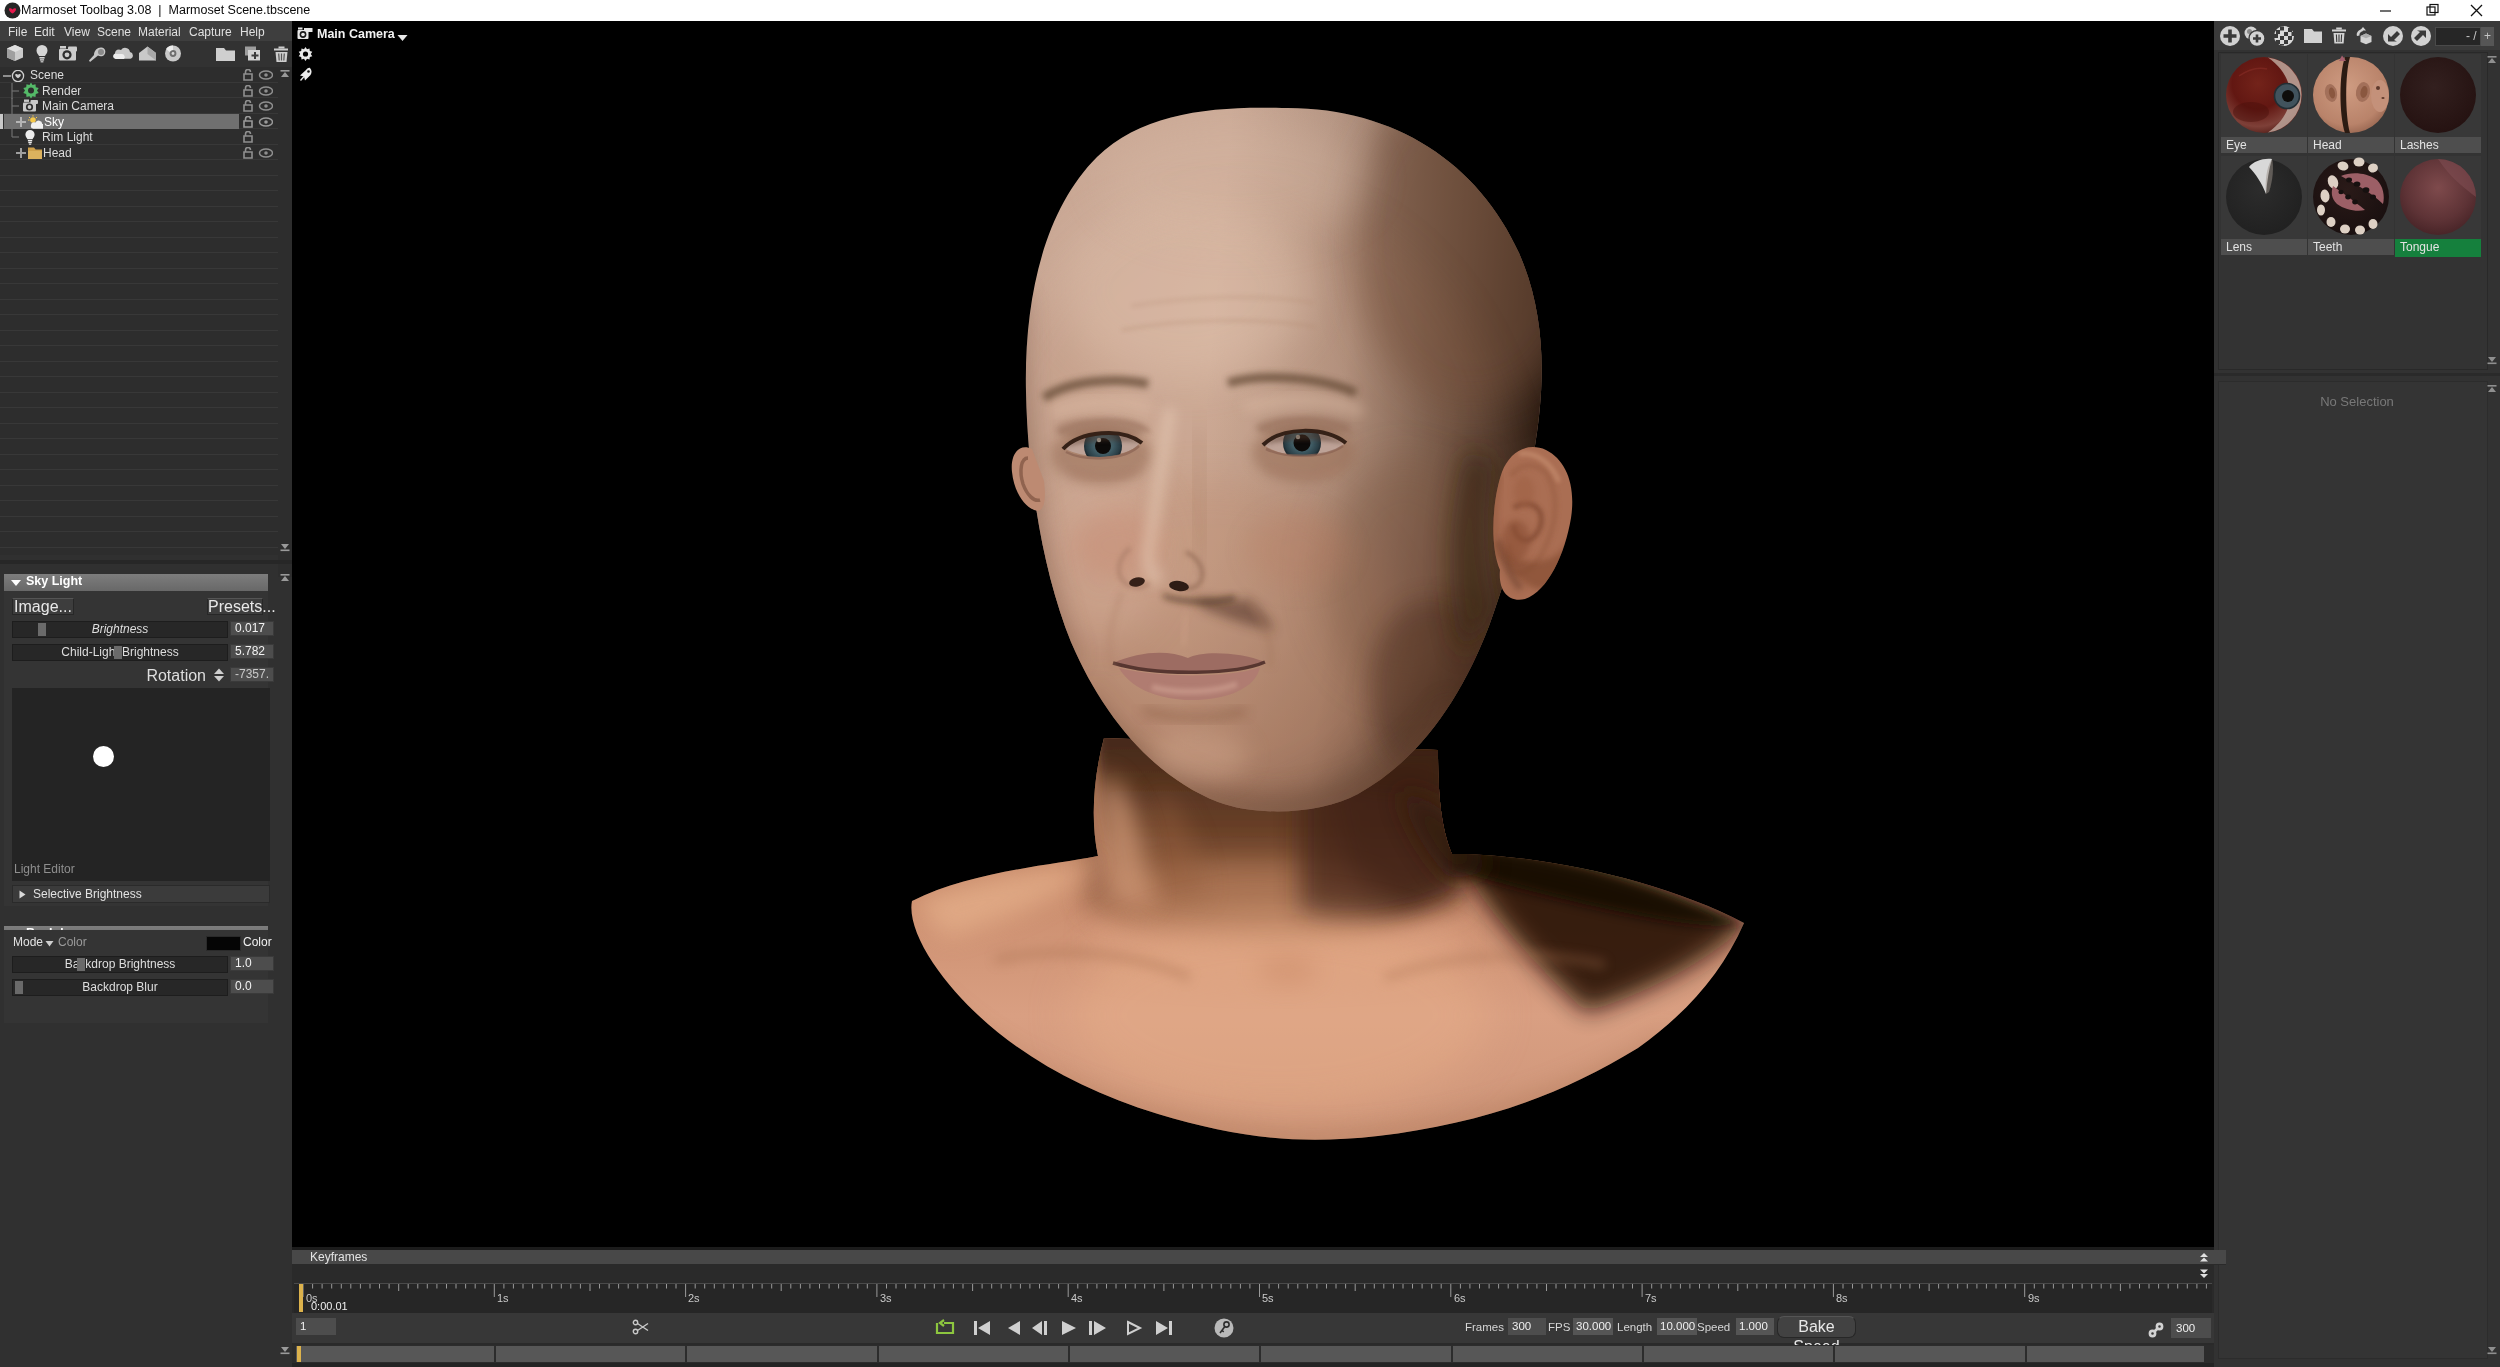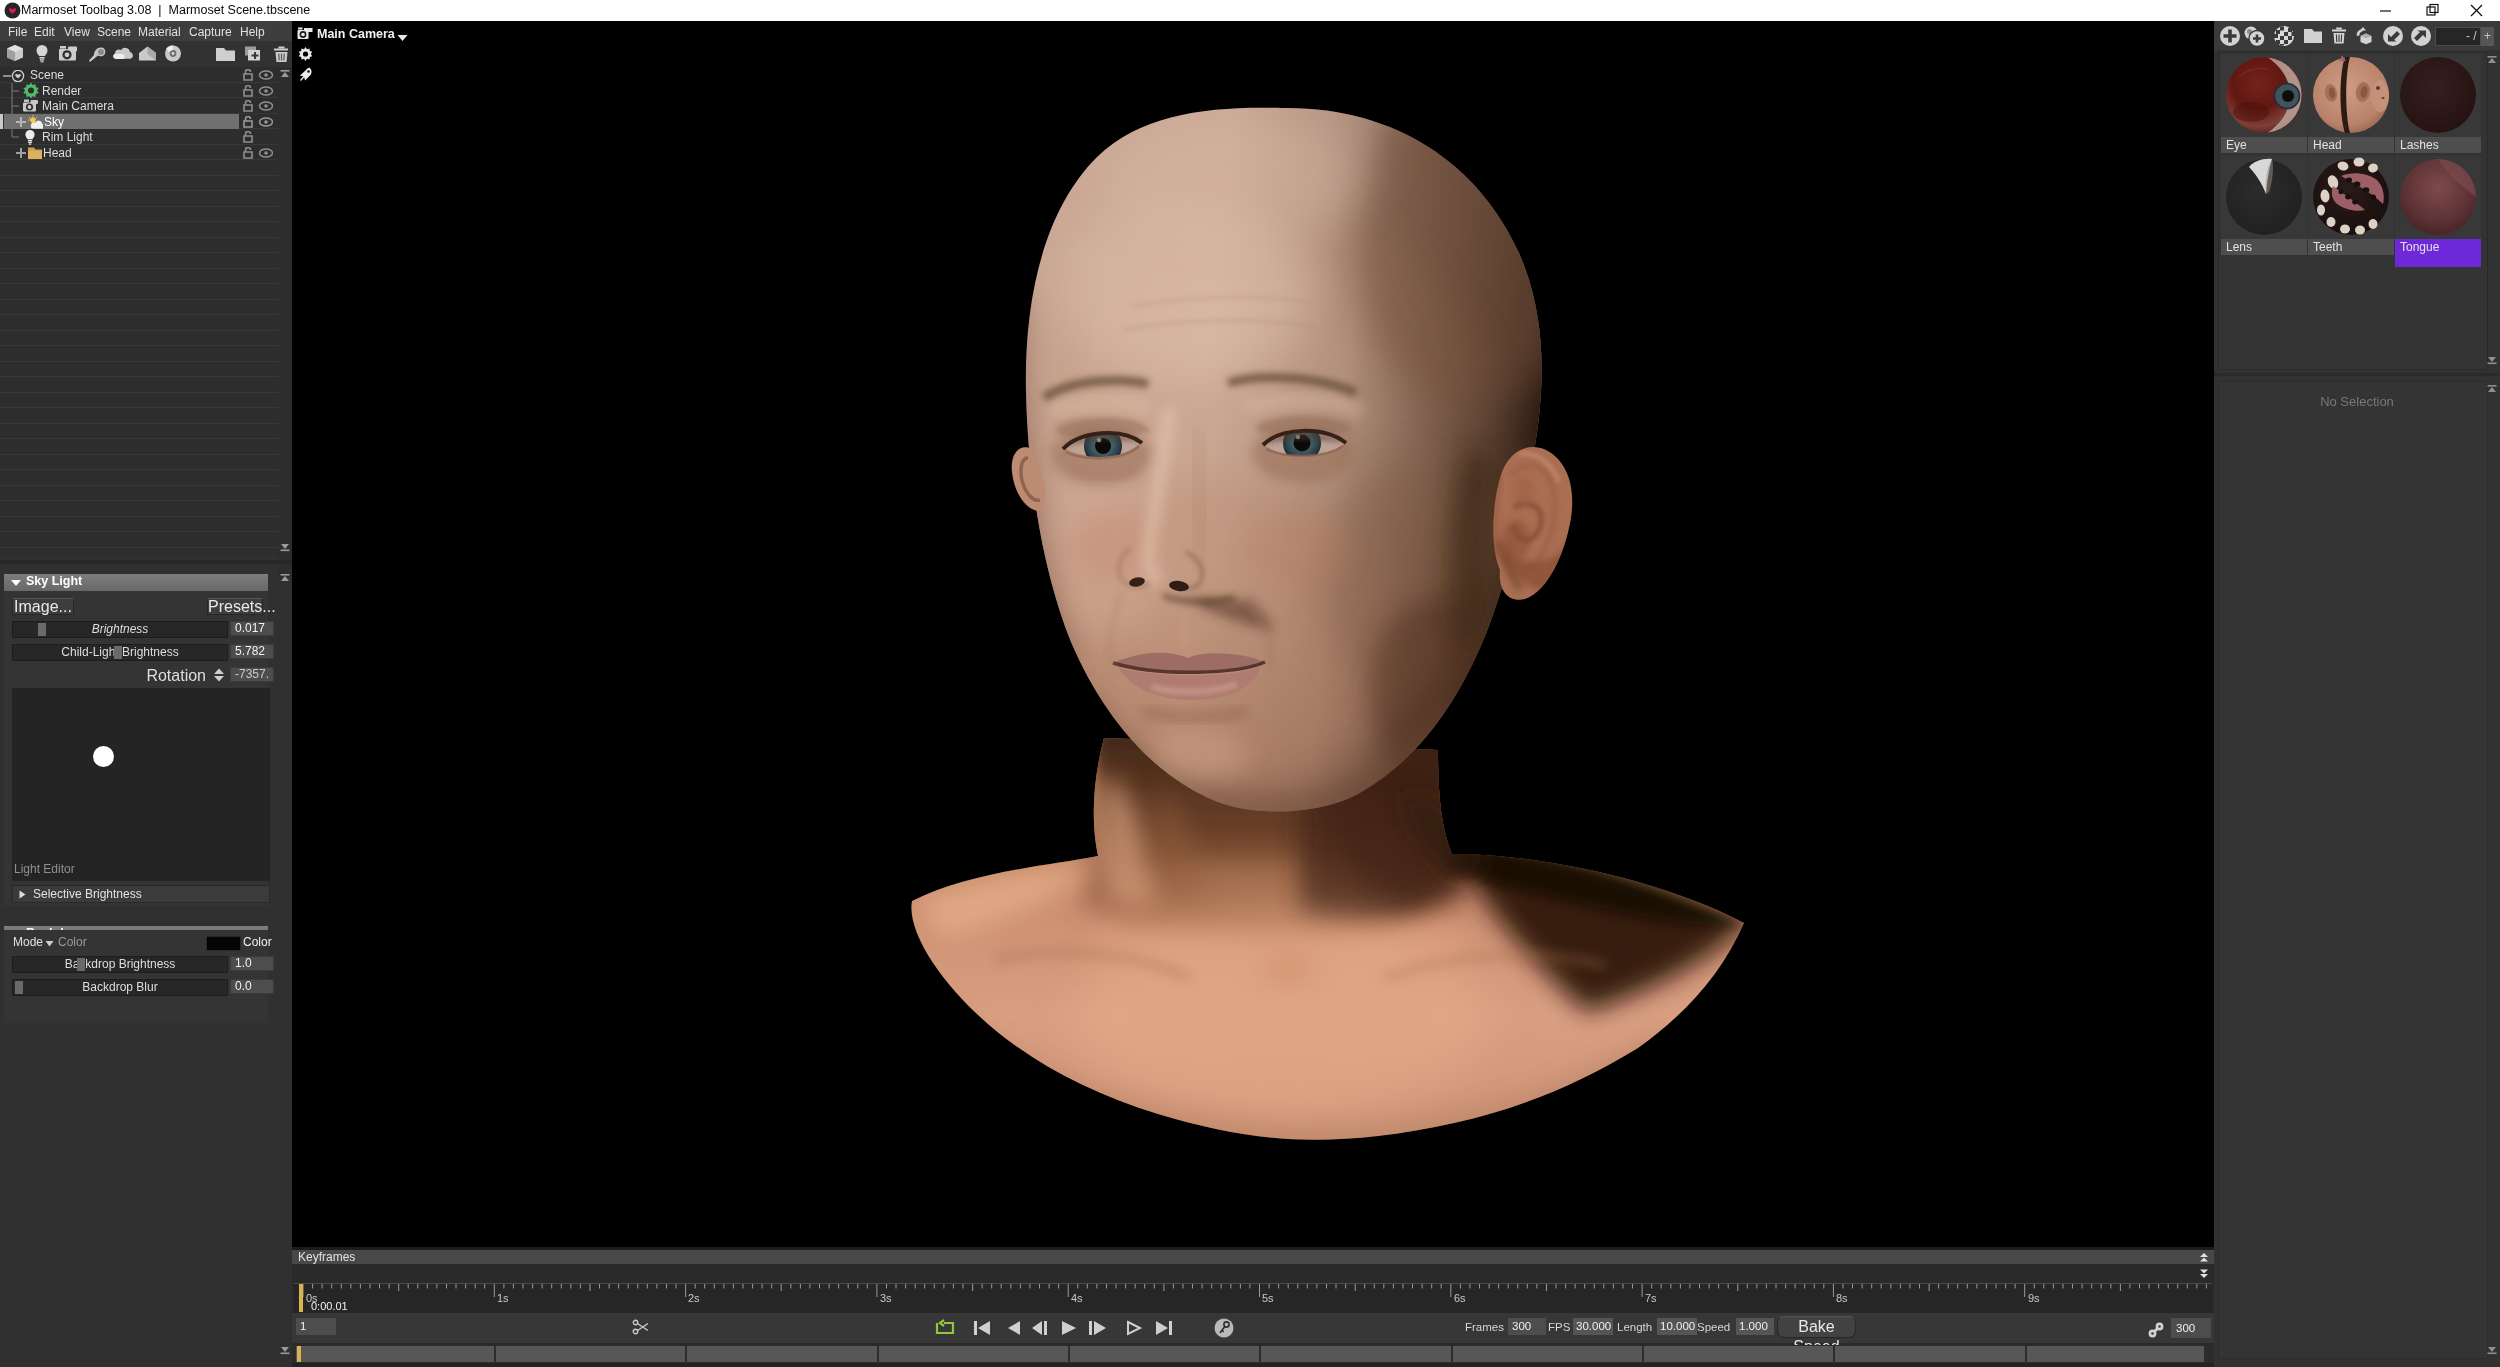--- a/index.html
+++ b/index.html
@@ -618,21 +618,21 @@
   <div class="abs" style="left:94px;top:33px;width:86px;height:83px;background:#383838;"></div>
   <div class="abs" style="left:181px;top:33px;width:86px;height:83px;background:#383838;"></div>
   <div class="abs hbar" style="left:7px;top:116px;width:86px;height:16px;line-height:16px;background:#4e4e4e;"><span style="margin-left:5px;">Eye</span></div>
   <div class="abs hbar" style="left:94px;top:116px;width:86px;height:16px;line-height:16px;background:#4e4e4e;"><span style="margin-left:5px;">Head</span></div>
   <div class="abs hbar" style="left:181px;top:116px;width:86px;height:16px;line-height:16px;background:#4e4e4e;"><span style="margin-left:5px;">Lashes</span></div>
   <div class="abs" style="left:7px;top:135px;width:86px;height:83px;background:#383838;"></div>
   <div class="abs" style="left:94px;top:135px;width:86px;height:83px;background:#383838;"></div>
   <div class="abs" style="left:181px;top:135px;width:86px;height:83px;background:#383838;"></div>
   <div class="abs hbar" style="left:7px;top:218px;width:86px;height:16px;line-height:16px;background:#4e4e4e;"><span style="margin-left:5px;">Lens</span></div>
   <div class="abs hbar" style="left:94px;top:218px;width:86px;height:16px;line-height:16px;background:#4e4e4e;"><span style="margin-left:5px;">Teeth</span></div>
-  <div class="abs hbar" style="left:181px;top:218px;width:86px;height:28px;line-height:16px;background:#6d28d9;"><span style="margin-left:5px;">Tongue</span></div>
+  <div class="abs hbar" style="left:181px;top:218px;width:86px;height:18px;line-height:16px;background:#15803d;"><span style="margin-left:5px;">Tongue</span></div>
 
   <svg class="abs" style="left:7px;top:33px;" width="260" height="185" viewBox="0 0 260 185">
     <defs>
       <radialGradient id="eyeg" cx="0.42" cy="0.35" r="0.75">
         <stop offset="0" stop-color="#73231a"></stop>
           <stop offset="0.45" stop-color="#621712"></stop>
         <stop offset="0.75" stop-color="#7e4038"></stop>
           <stop offset="1" stop-color="#400d09"></stop>
       </radialGradient>
       <radialGradient id="headg" cx="0.45" cy="0.4" r="0.7">
@@ -722,21 +722,21 @@
       <rect x="1.5" y="1" width="9" height="1.6" fill="#8f8f8f"></rect>
     </svg>
   <svg class="abs" style="left:272px;top:1324px;" width="12" height="10" viewBox="0 0 12 10">
       <path d="M2 2 L6 7 L10 2 Z" fill="#8f8f8f"></path>
       <rect x="1.5" y="7.5" width="9" height="1.6" fill="#8f8f8f"></rect>
     </svg>
 </div>
 
 <div class="abs bottombar" id="bbar">
   <div class="abs" style="left:0;top:0;width:1922px;height:3px;background:#1c1c1c;"></div>
-  <div class="abs hbar" style="left:0;top:3px;width:1922px;height:14px;line-height:14px;background:#484848;border-bottom:1px solid #2a2a2a;"><span style="margin-left:6px;">Keyframes</span></div>
+  <div class="abs hbar" style="left:0;top:3px;width:1922px;height:14px;line-height:14px;background:#484848;border-bottom:1px solid #2a2a2a;padding-left:12px;"><span style="margin-left:6px;">Keyframes</span></div>
   <svg class="abs" style="left:1906px;top:5px;" width="12" height="11" viewBox="0 0 12 11" fill="#e0e0e0">
     <path d="M2 5 L6 1 L10 5 Z"></path>
       <path d="M2 9.5 L6 5.5 L10 9.5 Z"></path>
     </svg>
   <svg class="abs" style="left:1906px;top:21px;" width="12" height="11" viewBox="0 0 12 11" fill="#e0e0e0">
     <path d="M2 1.5 L6 5.5 L10 1.5 Z"></path>
       <path d="M2 6 L6 10 L10 6 Z"></path>
     </svg>
 
   <div class="abs" style="left:2px;top:36px;width:1918px;height:29px;background:#262626;border-top:1px solid #4a4a4a;"></div>

